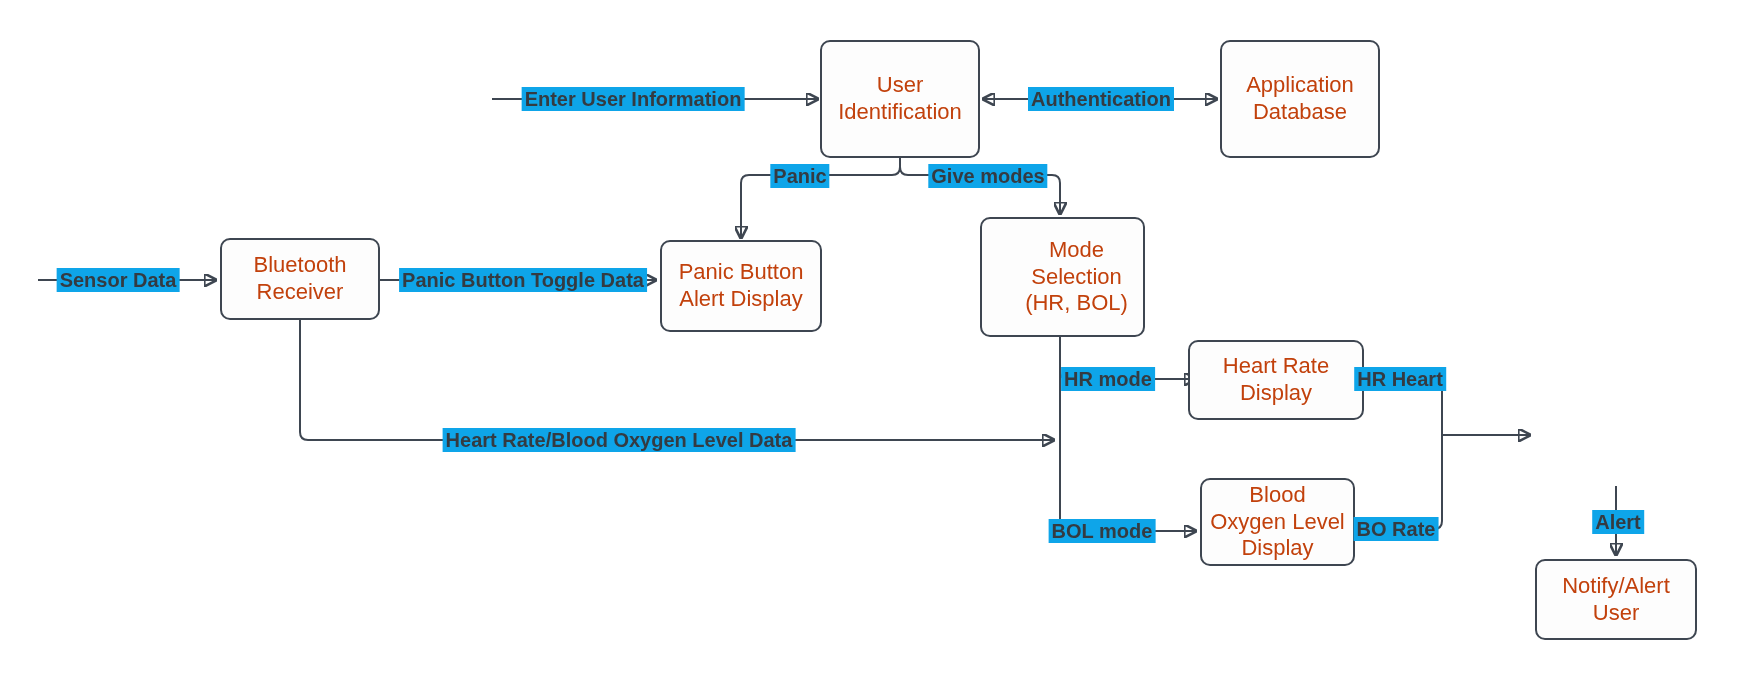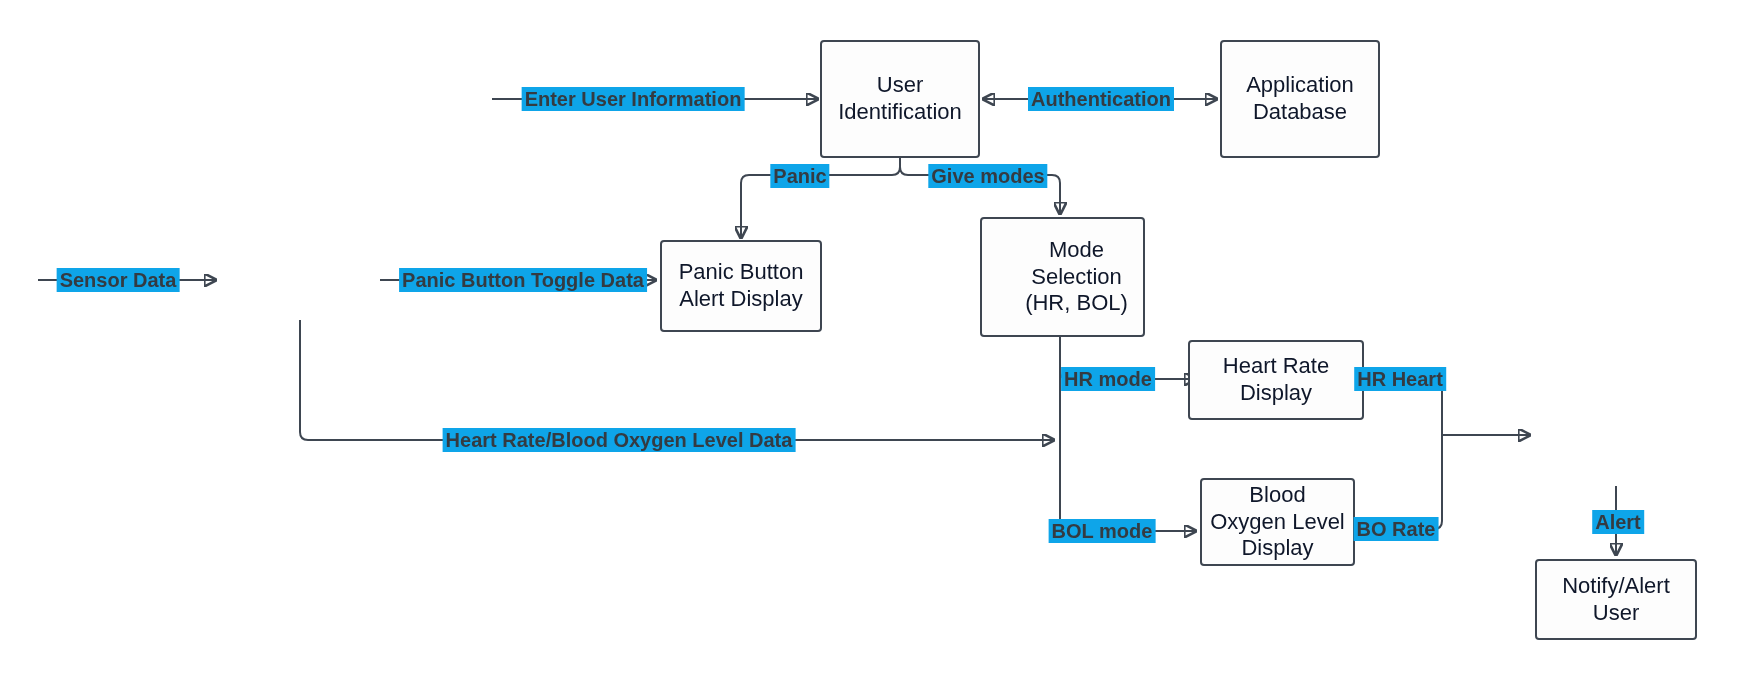--- a/index.html
+++ b/index.html
@@ -25,26 +25,26 @@
     stroke: #3E4651;
     stroke-width: 2;
     fill: none;
   }
   .node {
     position: absolute;
     z-index: 2;
     box-sizing: border-box;
     background: #FDFDFD;
     border: 2px solid #3E4651;
-    border-radius: 4px;
+    border-radius: 10px;
     display: flex;
     align-items: center;
     justify-content: center;
     text-align: center;
-    color: #0f172a;
+    color: #c2410c;
     font-size: 22px;
     line-height: 1.22;
   }
   .node .node-label {
     white-space: pre-line;
   }
   .edge-label {
     position: absolute;
     z-index: 3;
     transform: translate(-50%, -50%);
@@ -97,20 +97,24 @@
   <div class="node" style="left:820px; top:40px; width:160px; height:118px;">
     <span class="node-label">User
 Identification</span>
   </div>
 
   <div class="node" style="left:1220px; top:40px; width:160px; height:118px;">
     <span class="node-label">Application
 Database</span>
   </div>
 
+  <div class="node" style="left:220px; top:238px; width:160px; height:82px;">
+    <span class="node-label">Bluetooth
+Receiver</span>
+  </div>
 
   <div class="node" style="left:660px; top:240px; width:162px; height:92px;">
     <span class="node-label">Panic Button
 Alert Display</span>
   </div>
 
   <div class="node" style="left:980px; top:217px; width:165px; height:120px;padding-left:28px;">
     <span class="node-label">Mode
 Selection
 (HR, BOL)</span>

